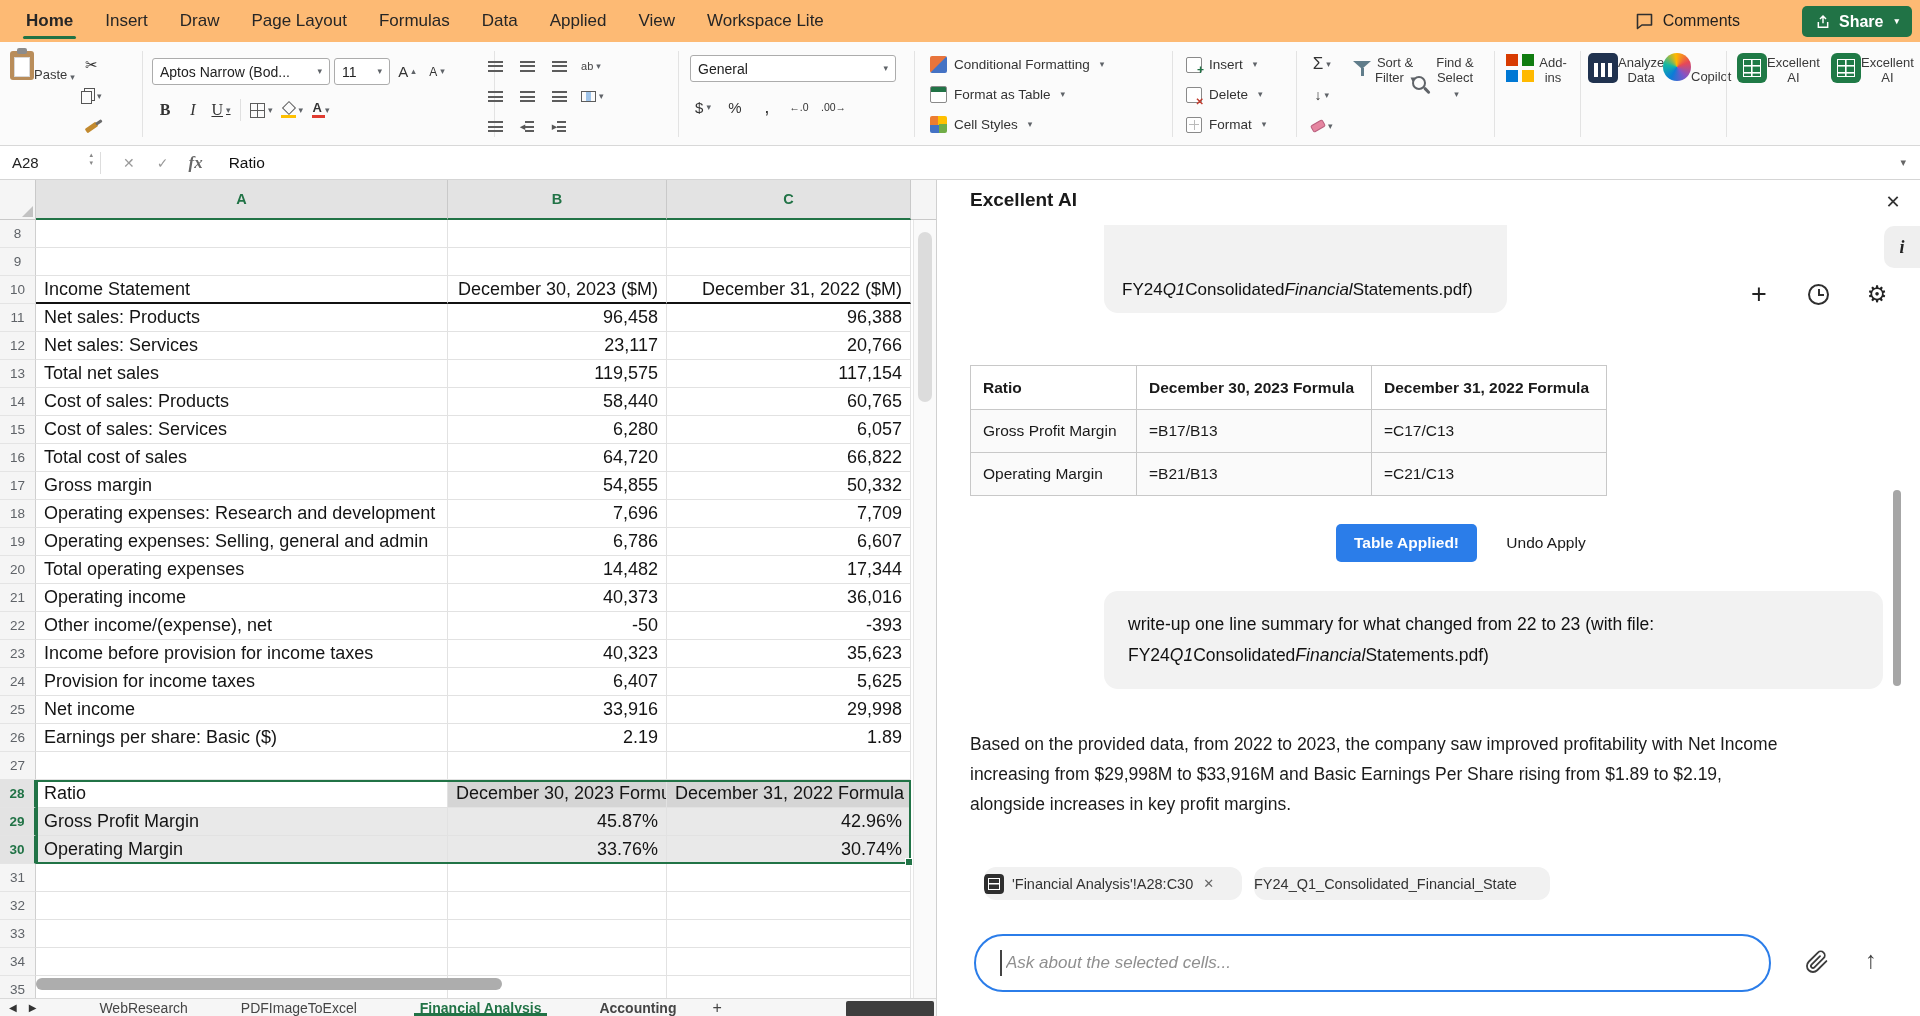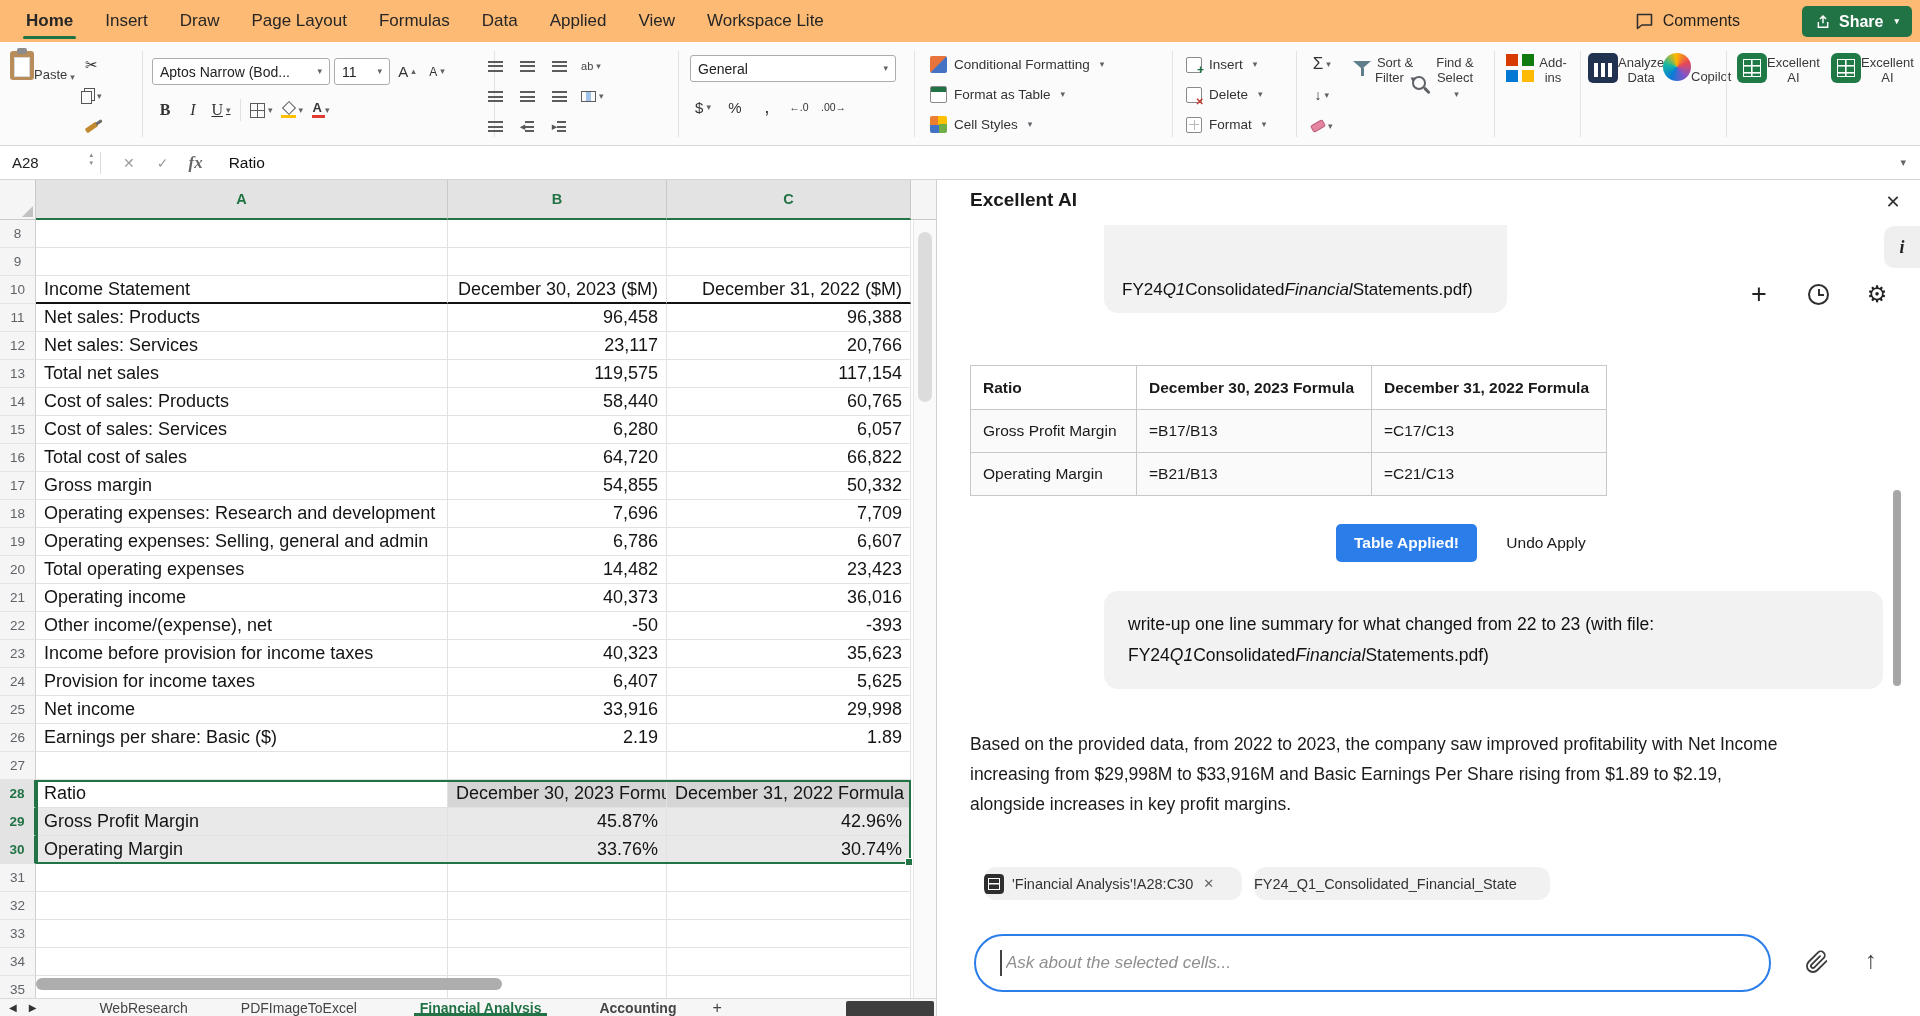--- a/index.html
+++ b/index.html
@@ -530,21 +530,21 @@
         <div class="g-row">
           <div class="g-num">19</div>
           <div class="g-cell col-a">Operating expenses: Selling, general and admin</div>
           <div class="g-cell col-b">6,786</div>
           <div class="g-cell col-c">6,607</div>
         </div>
         <div class="g-row">
           <div class="g-num">20</div>
           <div class="g-cell col-a bold">Total operating expenses</div>
           <div class="g-cell col-b bold">14,482</div>
-          <div class="g-cell col-c bold">23,423</div>
+          <div class="g-cell col-c bold">17,344</div>
         </div>
         <div class="g-row">
           <div class="g-num">21</div>
           <div class="g-cell col-a bold">Operating income</div>
           <div class="g-cell col-b bold">40,373</div>
           <div class="g-cell col-c bold">36,016</div>
         </div>
         <div class="g-row">
           <div class="g-num">22</div>
           <div class="g-cell col-a">Other income/(expense), net</div>

